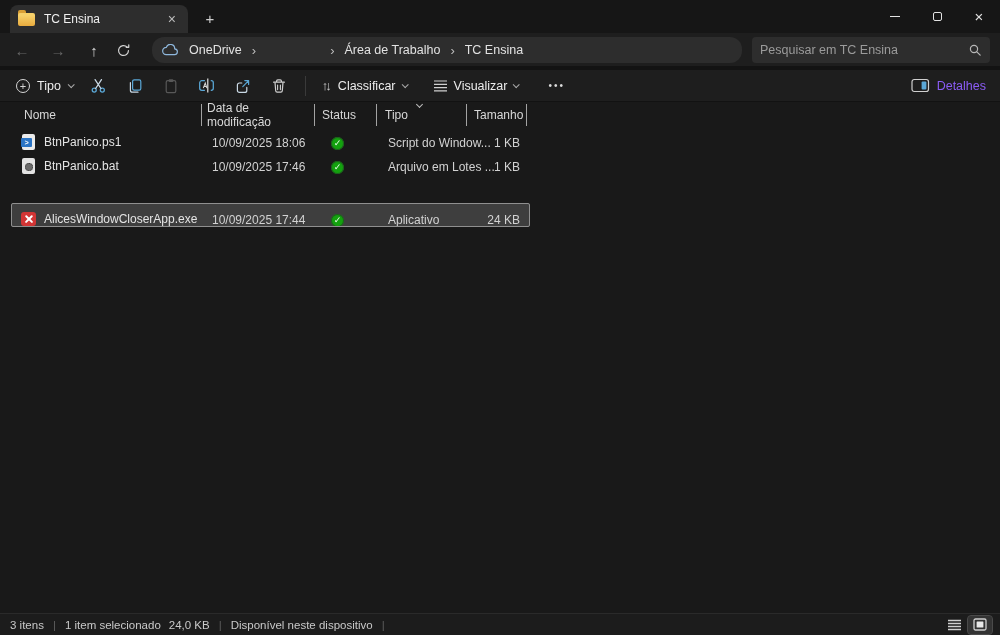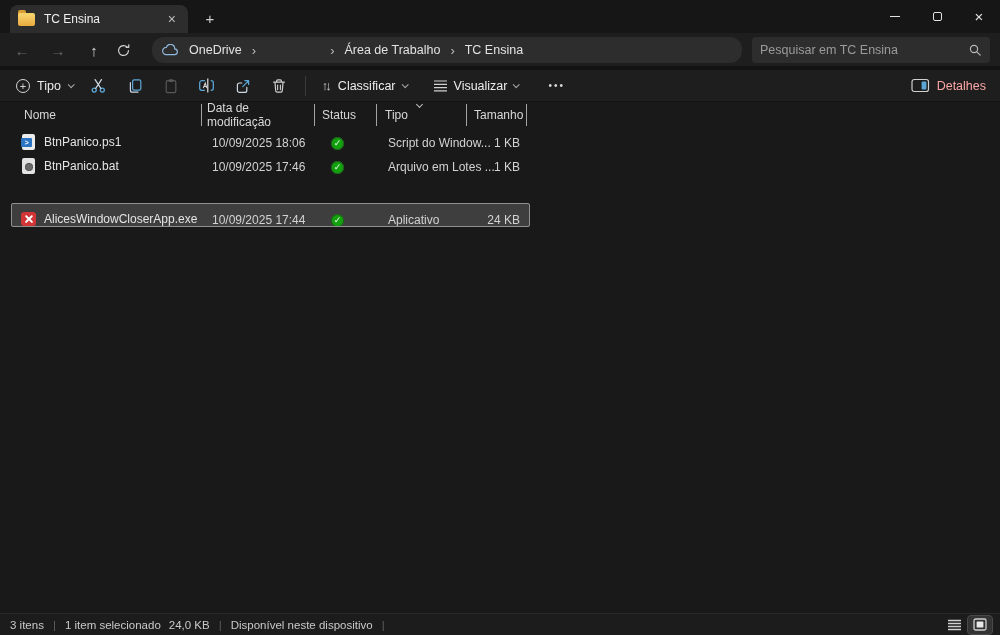--- a/index.html
+++ b/index.html
@@ -56,21 +56,21 @@
   .tool-ico { width:36px; height:28px; background:none; border:none; display:flex;
               align-items:center; justify-content:center; border-radius:4px; }
   .tgroup { display:flex; margin-left:8px; }
   .vsep { width:1px; height:20px; background:#3a3a3a; margin:0 8px; }
   .labelbtn { display:flex; align-items:center; gap:6px; background:none; border:none; color:#ececec;
               font-size:12.5px; font-family:inherit; padding:5px 8px; border-radius:4px; }
   .sort-glyph { font-size:13px; letter-spacing:-3px; color:#d0d0d0; padding-right:3px; }
   .more-btn { background:none; border:none; color:#dcdcdc; font-size:10px; letter-spacing:2px;
               margin-left:14px; padding:6px 8px; }
   .details-btn { margin-left:auto; margin-right:14px; display:flex; align-items:center; gap:7px;
-                 background:none; border:none; color:#fca5a5; font-size:12.5px; font-family:inherit;padding-left:47px; }
+                 background:none; border:none; color:#8b5cf6; font-size:12.5px; font-family:inherit;padding-left:47px; }
 
   
   .content { position:absolute; top:102px; left:0; right:0; bottom:22px; background:#191919; }
   .cols { position:absolute; top:2px; left:8px; height:22px; display:flex; font-size:12px; color:#d8d8d8; }
   .hcell { display:flex; align-items:center; border-right:1px solid #a3a3a3; position:relative; }
   .h-name  { width:194px; padding-left:16px; }
   .h-mod   { width:113px; padding-left:5px; }
   .h-stat  { width:62px;  padding-left:7px; }
   .h-type  { width:90px;  padding-left:8px; }
   .h-size  { width:60px;  padding-left:7px; }

